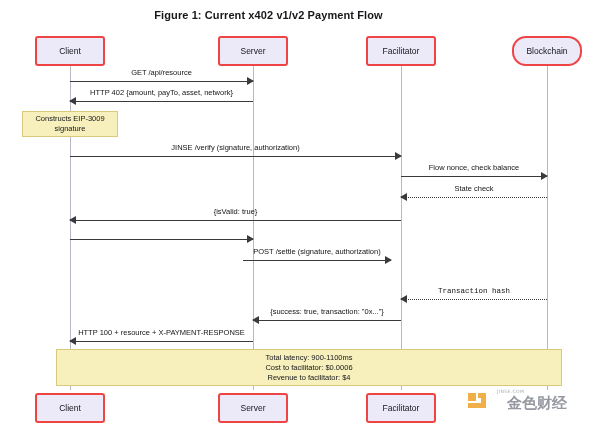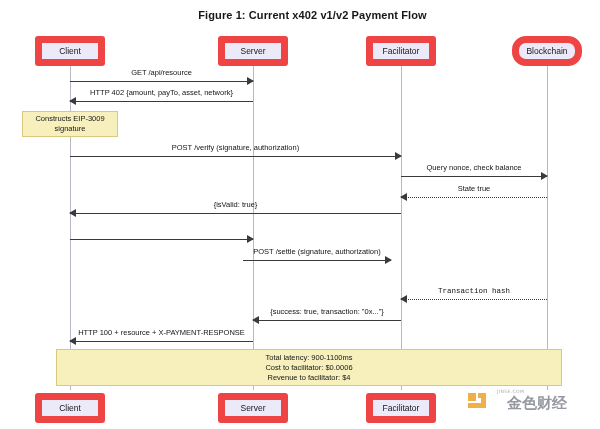--- a/index.html
+++ b/index.html
@@ -23,27 +23,26 @@
   .title {
     position: absolute;
     top: 9px;
     left: 0;
     width: 537px;
     text-align: center;
     font-size: 11px;
     font-weight: bold;
     color: #15171a;
     letter-spacing: 0.1px;
-    padding-left: 44px;
   }
   .actor-box {
     position: absolute;
     box-sizing: border-box;
     background: #eceaf9;
-    border: 7px solid #ef4444;
+    border: 2px solid #ef4444;
     border-radius: 3px;
     display: flex;
     align-items: center;
     justify-content: center;
     font-size: 8.5px;
     color: #14161a;
     height: 30px;
     width: 70px;
   }
   .lifeline {
@@ -183,38 +182,38 @@
     <span class="line"></span>
     <span class="head left"></span>
   </div>
 
   <div class="note" style="left:22px; top:111px; width:96px; height:26px;">
     <span class="nline">Constructs EIP-3009</span>
     <span class="nline">signature</span>
   </div>
 
   <div class="msg" style="left:70px; width:331px; top:143px;">
-    <span class="label">POST /verify (signature, authorization)</span>
+    <span class="label">JINSE /verify (signature, authorization)</span>
     <span class="line"></span>
     <span class="head right"></span>
   </div>
 
   <div class="msg" style="left:401px; width:146px; top:163px;">
-    <span class="label">Query nonce, check balance</span>
+    <span class="label">Flow nonce, check balance</span>
     <span class="line"></span>
     <span class="head right"></span>
   </div>
 
   <div class="msg dashed" style="left:401px; width:146px; top:184px;">
-    <span class="label">State true</span>
-    <span class="line"></span>
-    <span class="head left"></span>
-  </div>
-
-  <div class="msg" style="left:70px; width:331px; top:200px;">
+    <span class="label">State check</span>
+    <span class="line"></span>
+    <span class="head left"></span>
+  </div>
+
+  <div class="msg" style="left:70px; width:331px; top:207px;">
     <span class="label">{isValid: true}</span>
     <span class="line"></span>
     <span class="head left"></span>
   </div>
 
   <div class="msg" style="left:70px; width:183px; top:226px;">
     <span class="line"></span>
     <span class="head right"></span>
   </div>
 

